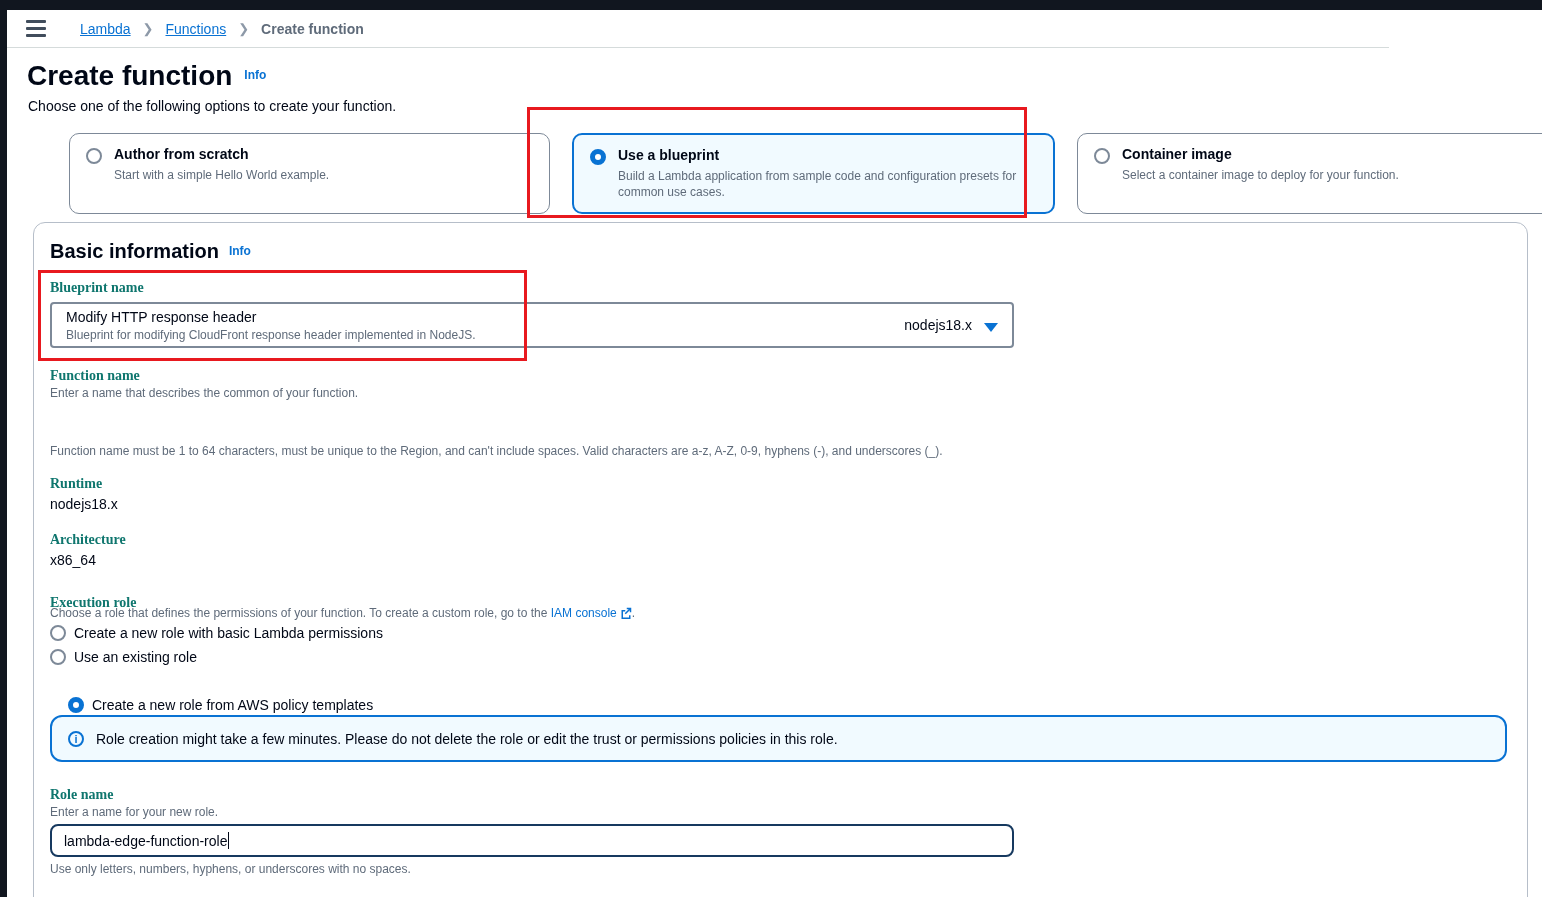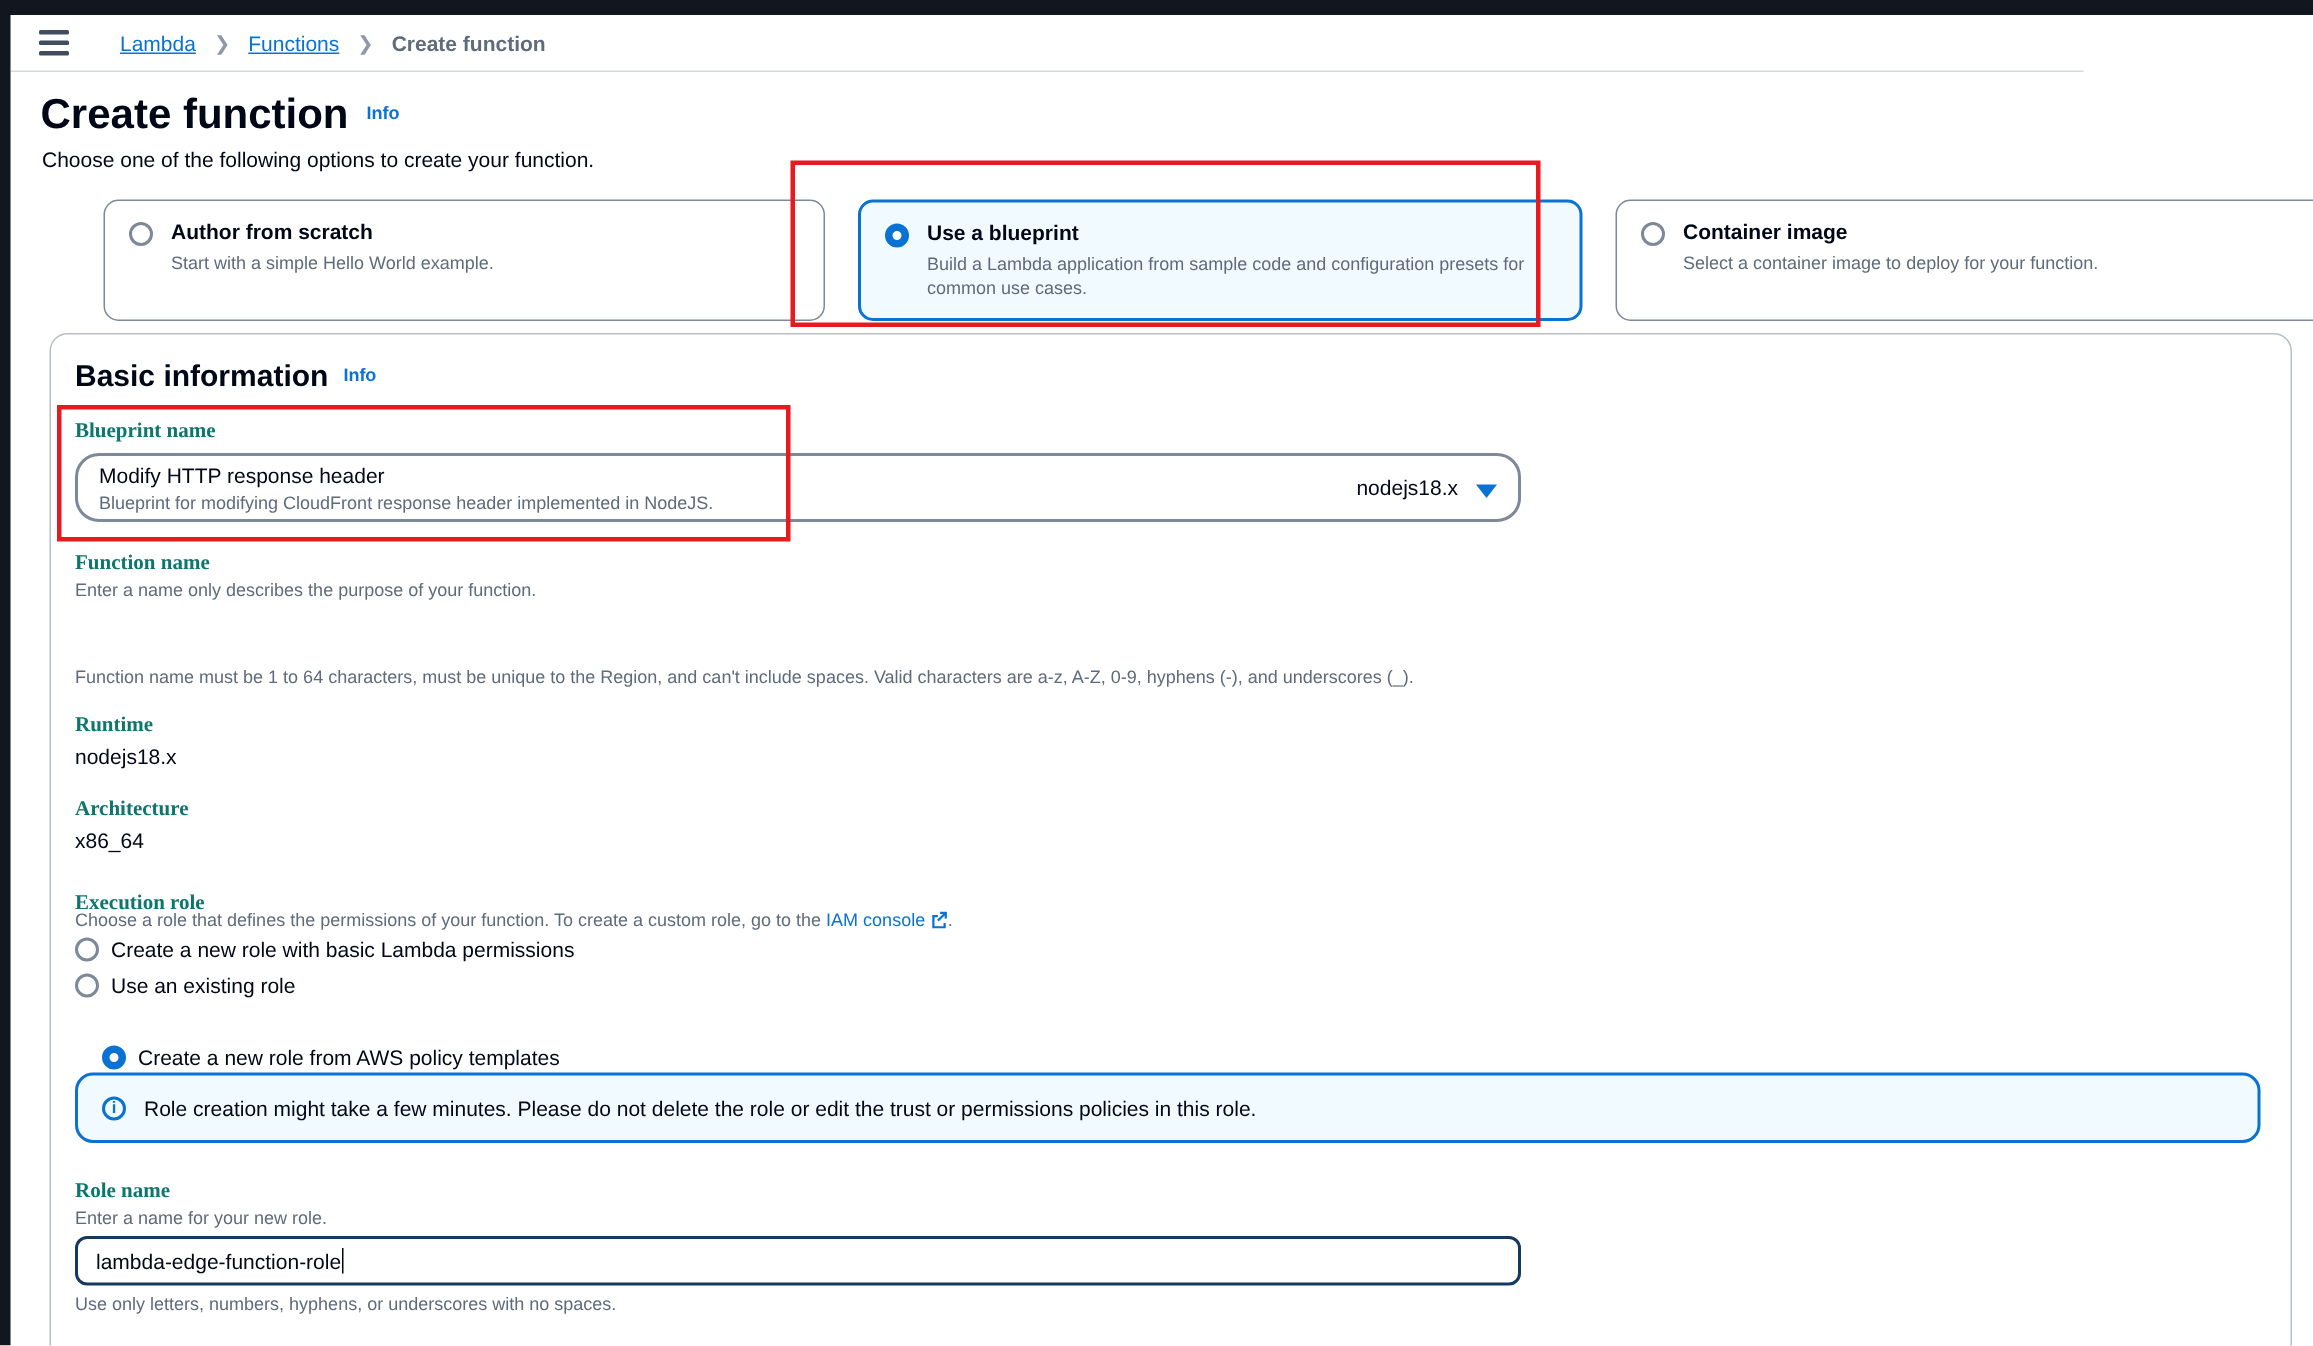--- a/index.html
+++ b/index.html
@@ -65,21 +65,21 @@
   .panel-title { position: absolute; left: 16px; top: 17px; font-size: 20px; font-weight: bold; }
   .panel-title .info-link { vertical-align: 3px; margin-left: 10px; }
 
   .field-label { font-size: 14px; font-weight: bold; color: #0f766e; font-family: Liberation Serif, serif; }
   .field-desc  { font-size: 12px; color: #5f6b7a; }
   .field-hint  { font-size: 12px; color: #5f6b7a; }
 
   .bp-label { position: absolute; left: 16px; top: 57px; }
   .bp-select {
     position: absolute; left: 16px; top: 79px; width: 964px; height: 46px;
-    border: 2px solid #7d8998; border-radius: 16px; background: #fff;
+    border: 2px solid #7d8998; border-radius: 4px; background: #fff;
     display: flex; align-items: center; justify-content: space-between;
     padding: 0 14px; cursor: pointer;
   }
   .bp-title { font-size: 14px; color: #000716; }
   .bp-desc  { font-size: 12px; color: #5f6b7a; margin-top: 3px; }
   .bp-right { display: flex; align-items: center; gap: 12px; }
   .bp-runtime { font-size: 14px; color: #000716; }
   .caret-down { width: 0; height: 0; border-left: 7px solid transparent; border-right: 7px solid transparent; border-top: 9px solid #0972d3; margin-top: 4px; }
 
   .fn-label { position: absolute; left: 16px; top: 145px; }
@@ -190,21 +190,21 @@
         <div class="bp-title">Modify HTTP response header</div>
         <div class="bp-desc">Blueprint for modifying CloudFront response header implemented in NodeJS.</div>
       </div>
       <div class="bp-right">
         <span class="bp-runtime">nodejs18.x</span>
         <span class="caret-down"></span>
       </div>
     </div>
 
     <div class="field-label fn-label">Function name</div>
-    <div class="field-desc fn-desc">Enter a name only describes the purpose of your function.</div>
+    <div class="field-desc fn-desc">Enter a name that describes the common of your function.</div>
     <div class="field-hint fn-hint">Function name must be 1 to 64 characters, must be unique to the Region, and can't include spaces. Valid characters are a-z, A-Z, 0-9, hyphens (-), and underscores (_).</div>
 
     <div class="field-label rt-label">Runtime</div>
     <div class="rt-value">nodejs18.x</div>
 
     <div class="field-label ar-label">Architecture</div>
     <div class="ar-value">x86_64</div>
 
     <div class="field-label er-label">Execution role</div>
     <div class="field-desc er-desc">

